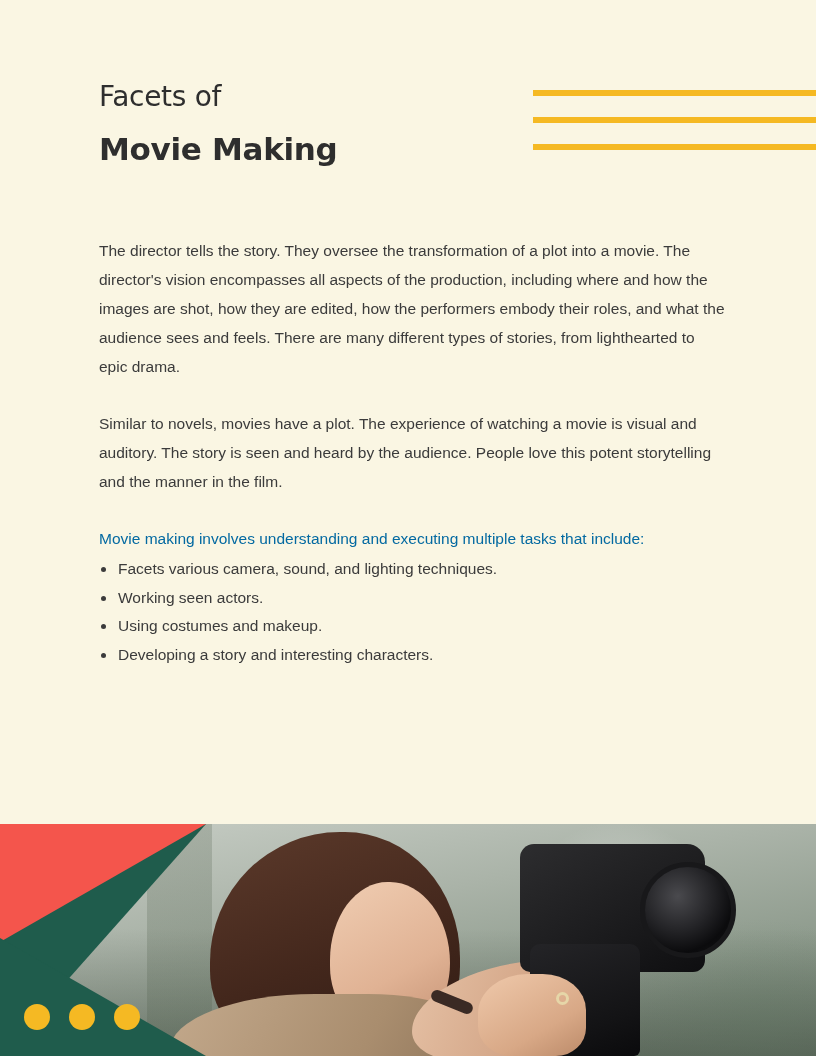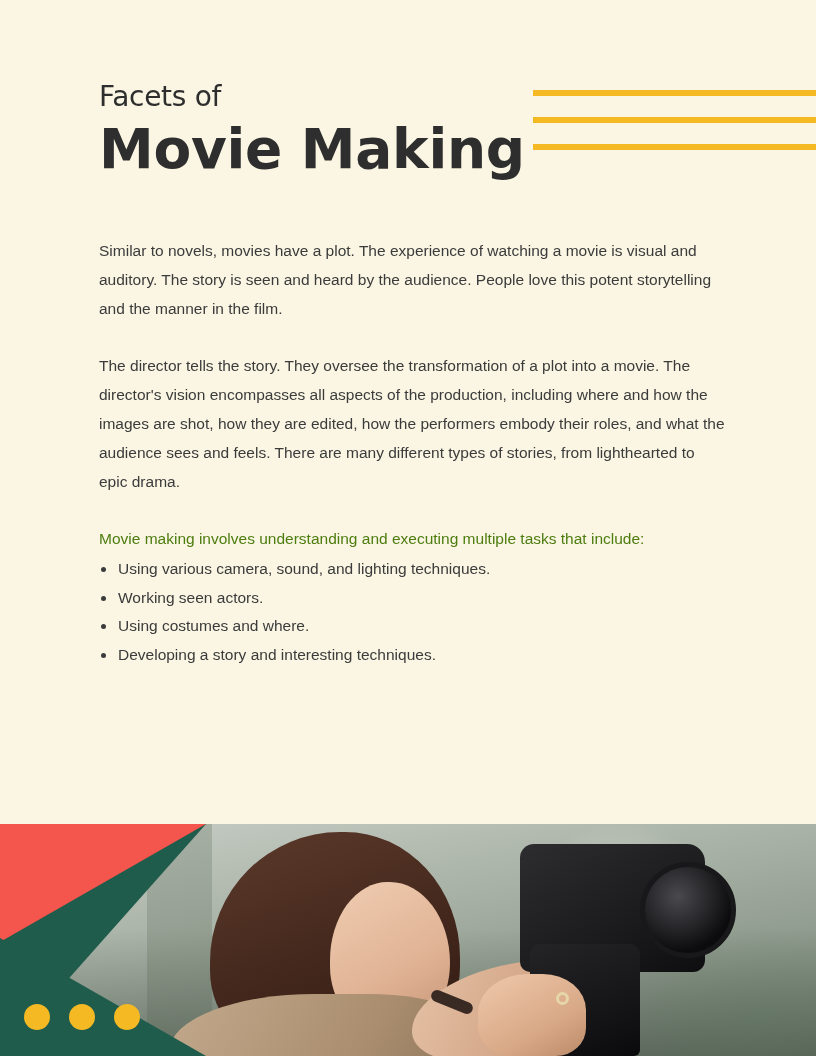--- a/index.html
+++ b/index.html
@@ -42,21 +42,21 @@
     font-family: "DejaVu Sans", sans-serif;
     font-size: 28px;
     font-weight: 400;
     line-height: 50px;
     color: #2e2e2e;
     letter-spacing: -0.3px;
     white-space: nowrap;
   }
   .title-line2 {
     font-family: "DejaVu Sans", sans-serif;
-    font-size: 55px;
+    font-size: 31px;
     font-weight: 700;
     line-height: 54px;
     color: #2e2e2e;
     letter-spacing: -0.3px;
     white-space: nowrap;
   }
   .rule-stack {
     position: absolute;
     left: 533px;
     top: 18px;
@@ -82,21 +82,21 @@
   .para {
     font-size: 15.5px;
     line-height: 29px;
     margin: 0 0 28px 0;
     color: #3b3b3b;
   }
   .lead-in {
     font-size: 15.5px;
     line-height: 29px;
     margin: 0 0 2px 0;
-    color: #4d7c0f;
+    color: #0369a1;
   }
   ul.task-list {
     list-style: none;
     margin: 0;
     padding: 0;
   }
   ul.task-list li {
     position: relative;
     font-size: 15.5px;
     line-height: 28.6px;
@@ -292,28 +292,28 @@
       <div class="title-line2">Movie Making</div>
     </div>
     <div class="rule-stack">
       <div class="rule"></div>
       <div class="rule"></div>
       <div class="rule"></div>
     </div>
   </div>
 
   <div class="content">
+    <p class="para">The director tells the story. They oversee the transformation of a plot into a movie. The director's vision encompasses all aspects of the production, including where and how the images are shot, how they are edited, how the performers embody their roles, and what the audience sees and feels. There are many different types of stories, from lighthearted to epic drama.</p>
     <p class="para">Similar to novels, movies have a plot. The experience of watching a movie is visual and auditory. The story is seen and heard by the audience. People love this potent storytelling and the manner in the film.</p>
-    <p class="para">The director tells the story. They oversee the transformation of a plot into a movie. The director's vision encompasses all aspects of the production, including where and how the images are shot, how they are edited, how the performers embody their roles, and what the audience sees and feels. There are many different types of stories, from lighthearted to epic drama.</p>
     <p class="lead-in">Movie making involves understanding and executing multiple tasks that include:</p>
     <ul class="task-list">
-      <li>Using various camera, sound, and lighting techniques.</li>
+      <li>Facets various camera, sound, and lighting techniques.</li>
       <li>Working seen actors.</li>
-      <li>Using costumes and where.</li>
-      <li>Developing a story and interesting techniques.</li>
+      <li>Using costumes and makeup.</li>
+      <li>Developing a story and interesting characters.</li>
     </ul>
   </div>
 
   <div class="photo-band">
     <div class="photo-bg"></div>
     <div class="subject-hair"></div>
     <div class="subject-face"></div>
     <div class="subject-coat"></div>
     <div class="subject-arm"></div>
     <div class="camera-body"></div>

